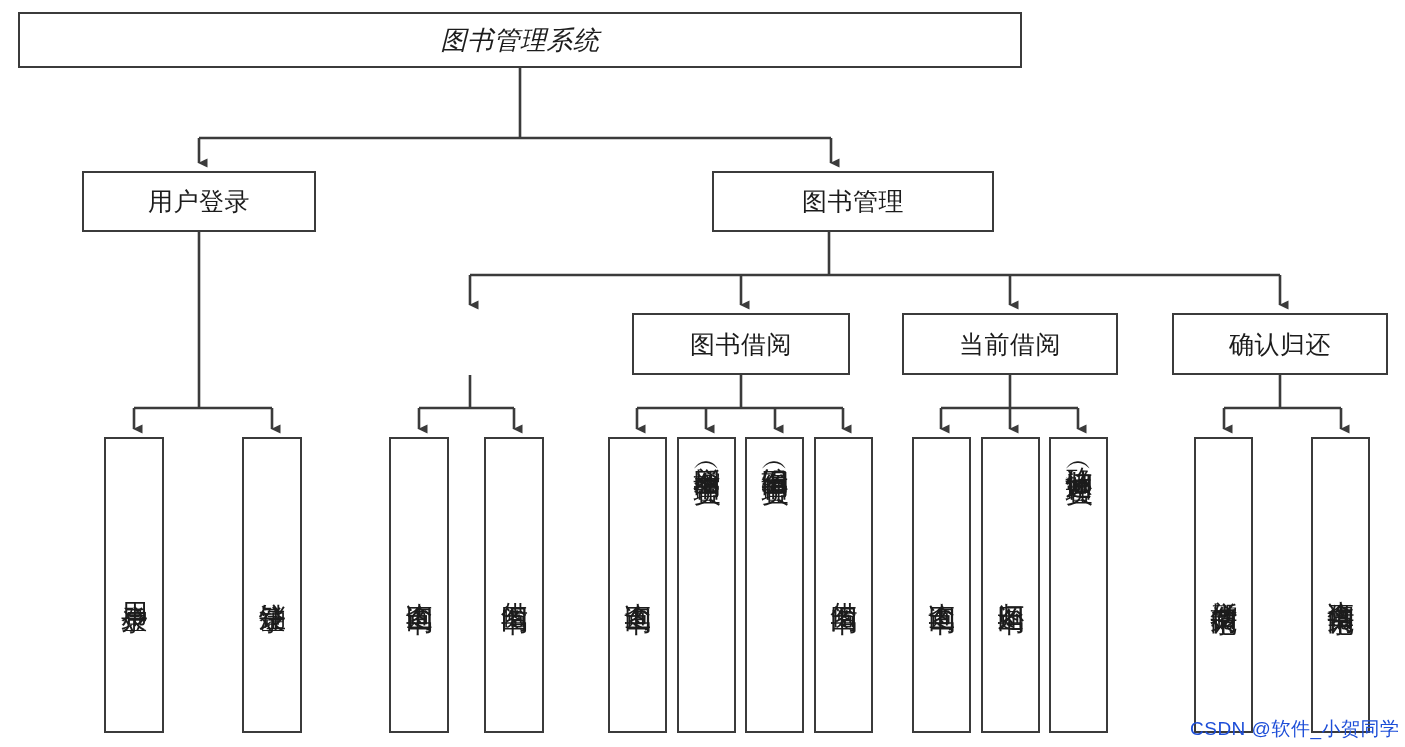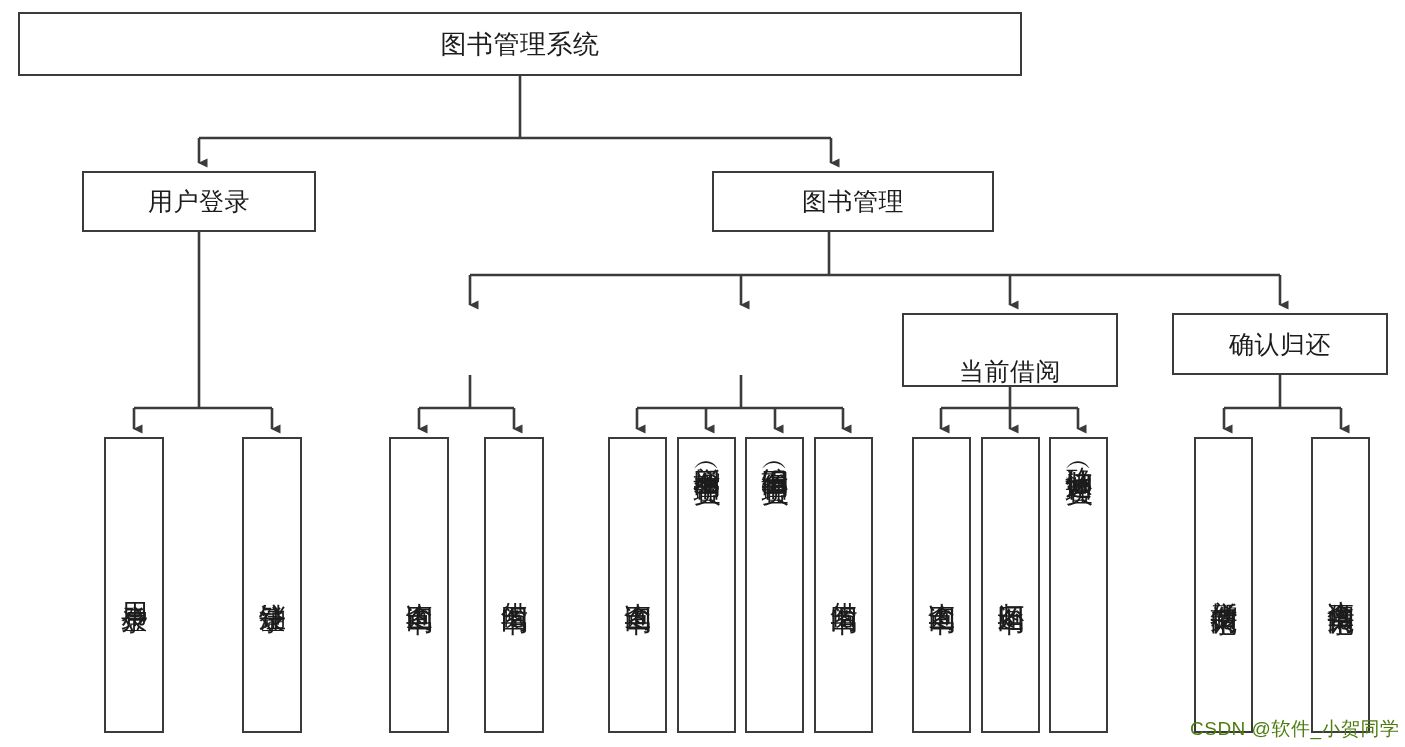--- a/index.html
+++ b/index.html
@@ -57,21 +57,21 @@
     line-height: 1.0;
     letter-spacing: 2px;
     white-space: nowrap;
   }
   .node.vertical.centered {
     align-items: center;
     padding-top: 0;
   }
   .watermark {
     position: absolute;
-    color: #4d7c0f;
+    color: #1d4ed8;
     font-size: 19px;
     white-space: nowrap;
     letter-spacing: 0.5px;
   }
 </style>
 </head>
 <body>
 
 <div id="canvas">
 
@@ -118,32 +118,35 @@
       <path d="M1010,408 L1010,429" marker-end="url(#arrow)"></path>
       <path d="M1078,408 L1078,429" marker-end="url(#arrow)"></path>
 
       <path d="M1280,375 L1280,408"></path>
       <path d="M1224,408 L1341,408"></path>
       <path d="M1224,408 L1224,429" marker-end="url(#arrow)"></path>
       <path d="M1341,408 L1341,429" marker-end="url(#arrow)"></path>
     </g>
   </svg>
 
-  <div class="node horizontal root" style="left:18px; top:12px; width:1004px; height:64px;">
+  <div class="node horizontal root" style="left:18px; top:12px; width:1004px; height:56px;font-style:italic;">
     <span class="label">图书管理系统</span>
   </div>
 
   <div class="node horizontal" style="left:82px; top:171px; width:234px; height:61px;">
     <span class="label">用户登录</span>
   </div>
   <div class="node horizontal" style="left:712px; top:171px; width:282px; height:61px;">
     <span class="label">图书管理</span>
   </div>
 
-  <div class="node horizontal" style="left:902px; top:313px; width:216px; height:74px;align-items:flex-end;">
+  <div class="node horizontal" style="left:632px; top:313px; width:218px; height:62px;">
+    <span class="label">图书借阅</span>
+  </div>
+  <div class="node horizontal" style="left:902px; top:313px; width:216px; height:62px;">
     <span class="label">当前借阅</span>
   </div>
   <div class="node horizontal" style="left:1172px; top:313px; width:216px; height:62px;">
     <span class="label">确认归还</span>
   </div>
 
   <div class="node vertical centered" style="left:104px; top:437px; width:60px; height:296px;">
     <span class="label">用户登录</span>
   </div>
   <div class="node vertical centered" style="left:242px; top:437px; width:60px; height:296px;">

